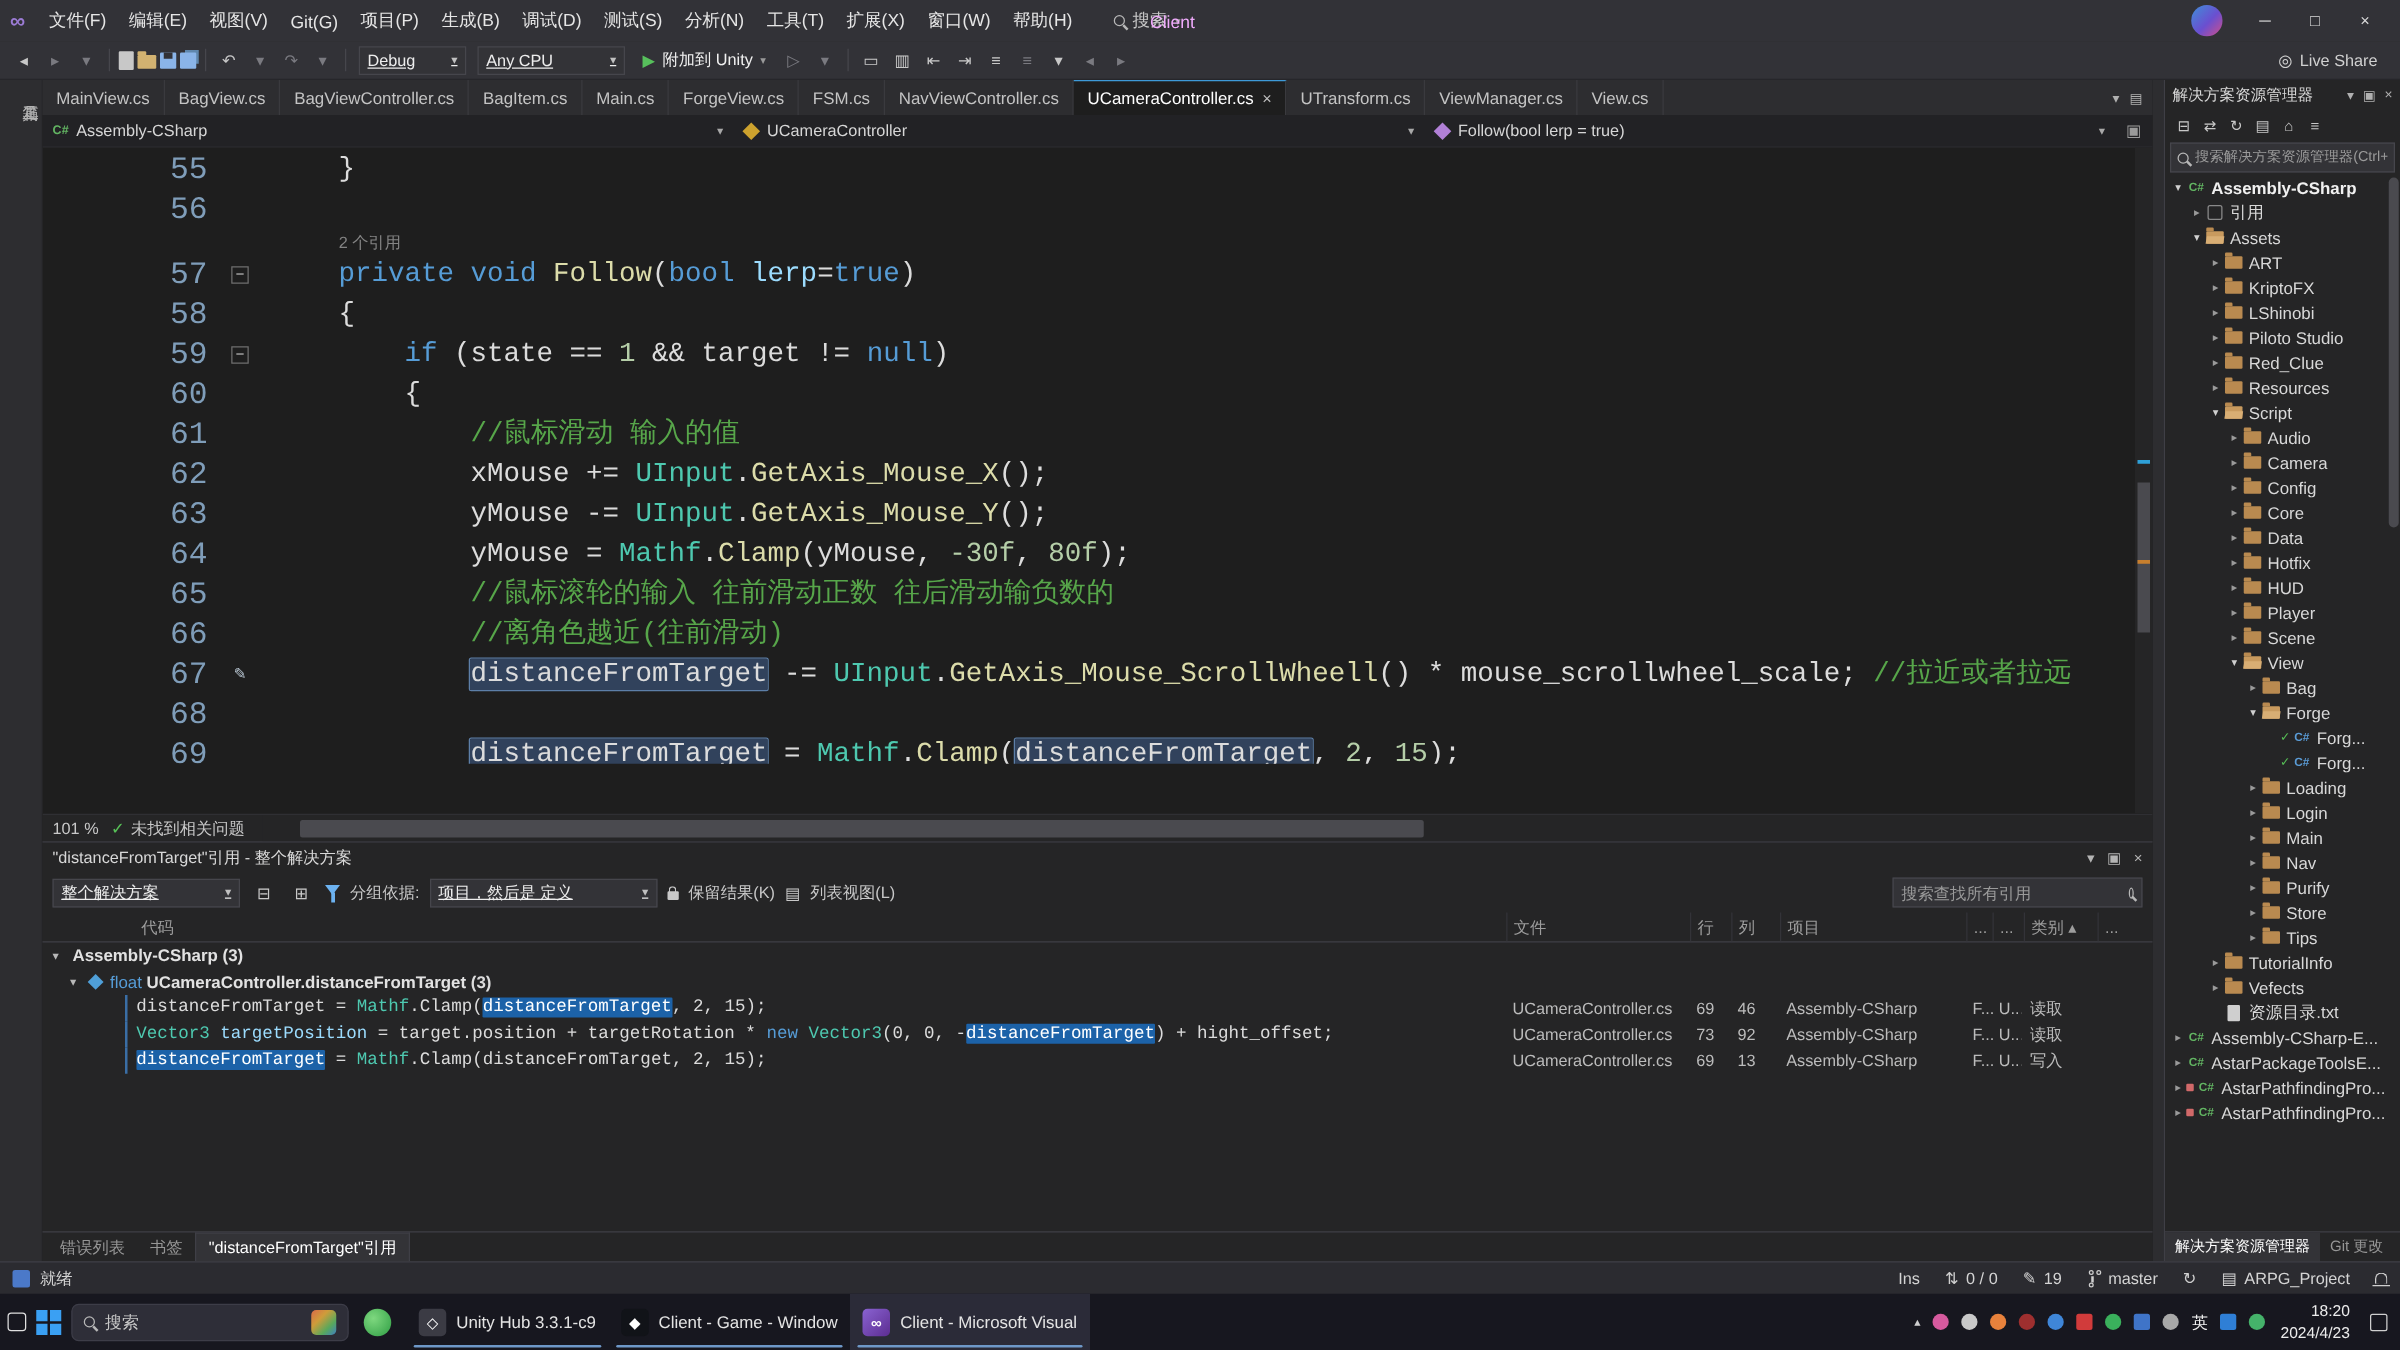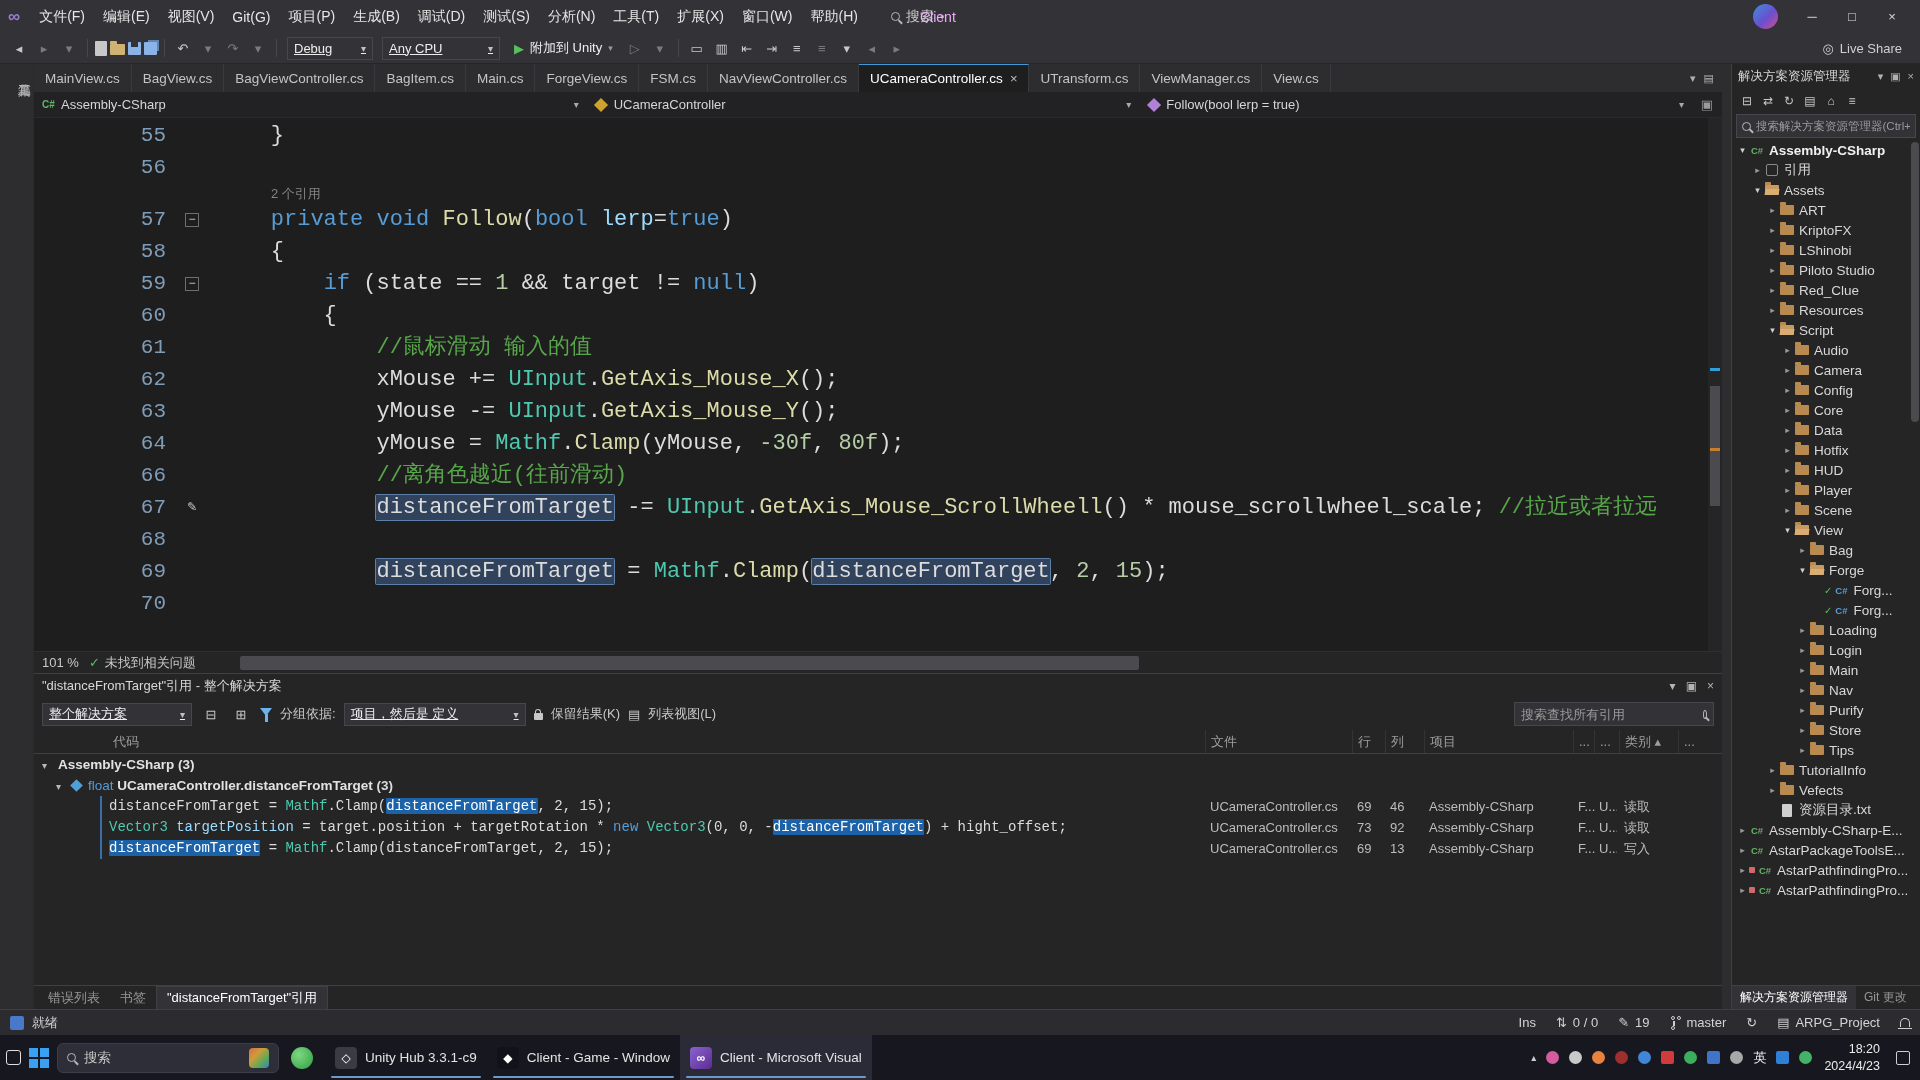--- a/index.html
+++ b/index.html
@@ -68,21 +68,21 @@
   .ci { width:13px; height:13px; flex:none; display:inline-flex; align-items:center; justify-content:center; }
   .ci-proj { color:#62b462; font-weight:bold; font-size:10px; font-family:"Liberation Sans",sans-serif; }
   .ci-class { width:10px; height:10px; background:#cda22e; transform:rotate(45deg); }
   .ci-method { width:10px; height:10px; background:#b180d7; transform:rotate(45deg); }
   .crumbbar-end { width:30px; display:flex; align-items:center; justify-content:center; color:#9a9a9a; }
 
   #editor { flex:1; position:relative; overflow:hidden; display:flex; flex-direction:column; }
   .code-area { flex:1; overflow:hidden; font-family:"Liberation Mono","DejaVu Sans Mono",monospace; padding-top:2px; }
   .lens-row { height:20px; line-height:20px; font-family:"Liberation Sans",sans-serif; font-size:13px; color:#848484; padding-left:237px; }
   .cl { display:flex; height:32px; line-height:32px; font-size:22px; }
-  .ln { width:132px; text-align:right; color:#7f9db9; font-size:21px; flex:none; }
+  .ln { width:132px; text-align:right; color:#7f9db9; font-size:25px; flex:none; }
   .foldslot { width:52px; flex:none; display:flex; align-items:center; justify-content:center; }
   .foldbox { width:14px; height:14px; border:1px solid #6f6f6f; color:#c8c8c8; font-size:12px; line-height:12px; text-align:center; background:#1e1e1e; }
   .pencil { color:#b8c6d2; font-size:15px; }
   .ct { white-space:pre; }
   .tok-kw { color:#569cd6; } .tok-ty { color:#4ec9b0; } .tok-me { color:#dcdcaa; }
   .tok-cm { color:#57a64a; } .tok-nu { color:#b5cea8; } .tok-pl { color:#dcdcdc; } .tok-id { color:#9cdcfe; }
   .tok-hl { color:#dcdcdc; background:#31425c; box-shadow:0 0 0 1px #5d7fa8; border-radius:1px; }
 
   .vscroll { position:absolute; right:0; top:0; bottom:22px; width:14px; background:#252526; }
   .vthumb { position:absolute; left:2px; right:2px; background:#4a4a4f; }
@@ -395,20 +395,25 @@
           <span class="ln">63</span>
           <span class="foldslot"></span>
           <span class="ct"><span class="tok-pl">            yMouse -= </span><span class="tok-ty">UInput</span><span class="tok-pl">.</span><span class="tok-me">GetAxis_Mouse_Y</span><span class="tok-pl">();</span></span>
         </div>
         <div class="cl">
           <span class="ln">64</span>
           <span class="foldslot"></span>
           <span class="ct"><span class="tok-pl">            yMouse = </span><span class="tok-ty">Mathf</span><span class="tok-pl">.</span><span class="tok-me">Clamp</span><span class="tok-pl">(yMouse, </span><span class="tok-nu">-30f</span><span class="tok-pl">, </span><span class="tok-nu">80f</span><span class="tok-pl">);</span></span>
         </div>
         <div class="cl">
+          <span class="ln">65</span>
+          <span class="foldslot"></span>
+          <span class="ct"><span class="tok-pl">            </span><span class="tok-cm">//鼠标滚轮的输入 往前滑动正数 往后滑动输负数的</span></span>
+        </div>
+        <div class="cl">
           <span class="ln">66</span>
           <span class="foldslot"></span>
           <span class="ct"><span class="tok-pl">            </span><span class="tok-cm">//离角色越近(往前滑动)</span></span>
         </div>
         <div class="cl">
           <span class="ln">67</span>
           <span class="foldslot">
             <span class="pencil">✎</span>
           </span>
           <span class="ct"><span class="tok-pl">            </span><span class="tok-hl">distanceFromTarget</span><span class="tok-pl"> -= </span><span class="tok-ty">UInput</span><span class="tok-pl">.</span><span class="tok-me">GetAxis_Mouse_ScrollWheell</span><span class="tok-pl">() * mouse_scrollwheel_scale; </span><span class="tok-cm">//拉近或者拉远</span></span>

